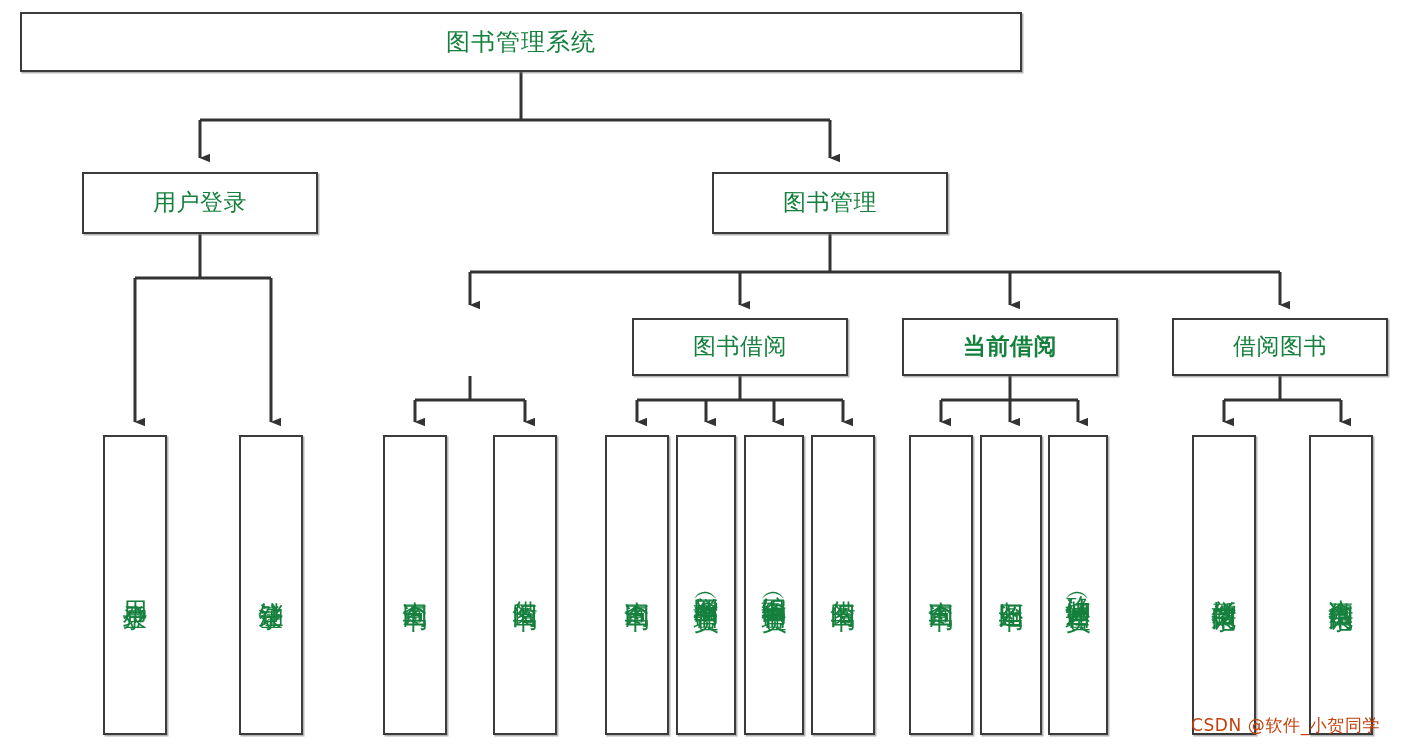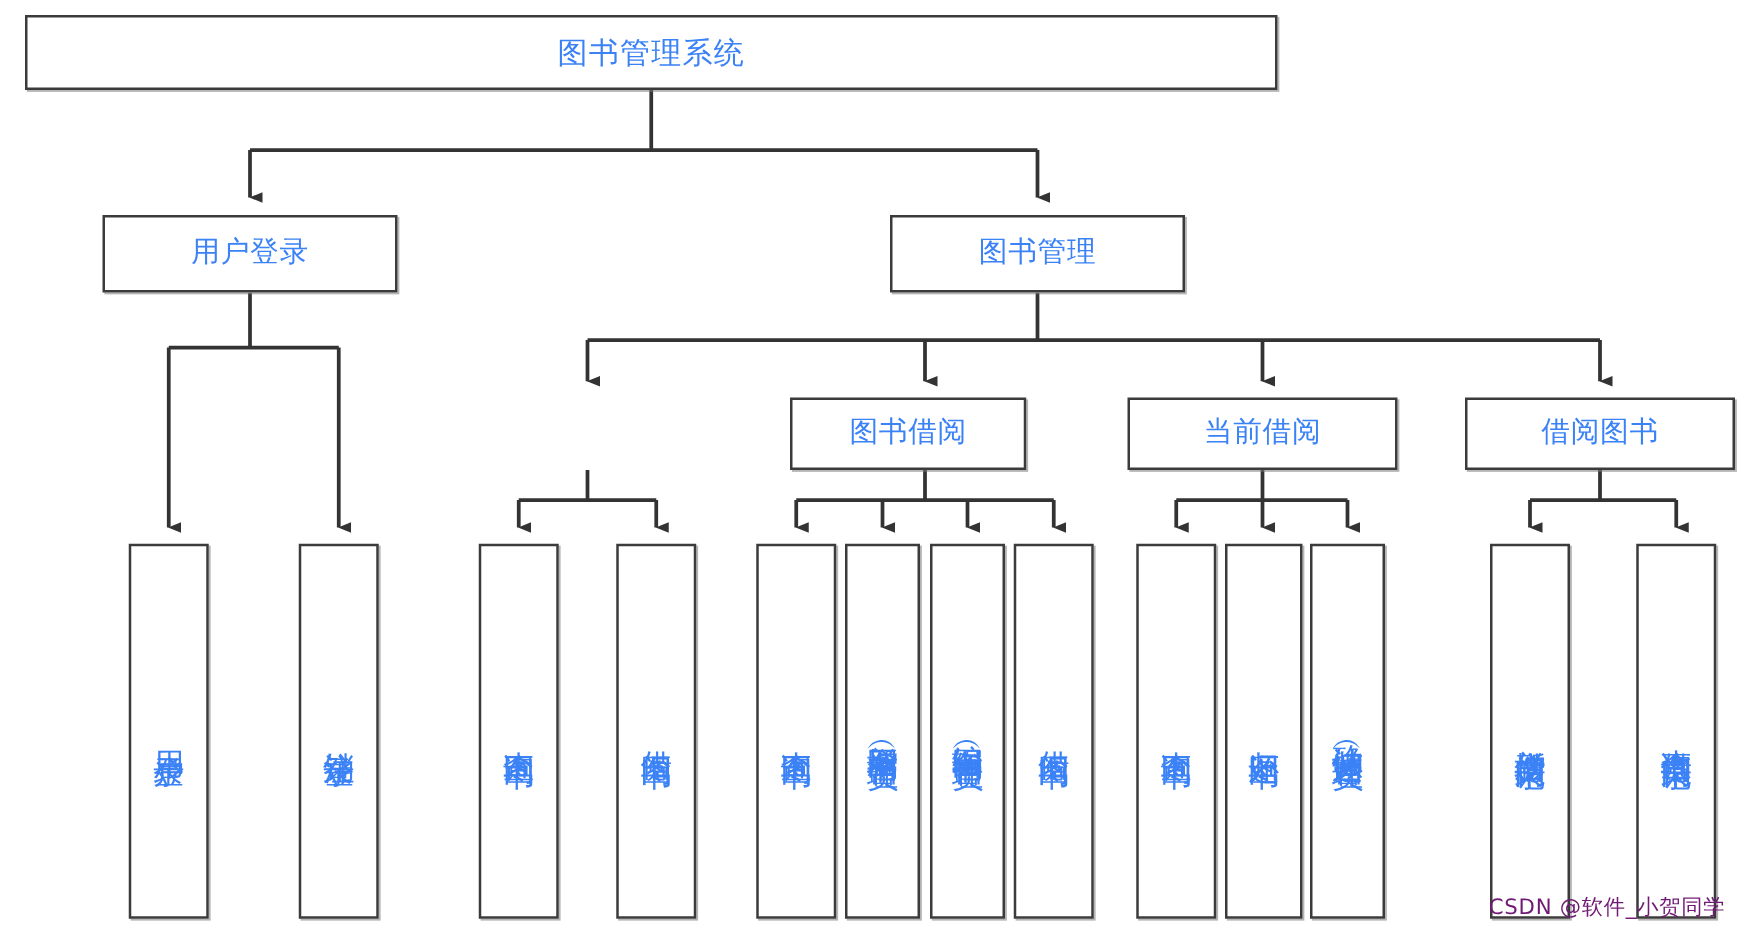--- a/index.html
+++ b/index.html
@@ -30,21 +30,21 @@
     box-sizing: border-box;
     background: #ffffff;
     border: 2.2px solid #3b3b3b;
     box-shadow: 1.5px 1.5px 0 0 rgba(120,120,120,0.55);
     display: flex;
     align-items: center;
     justify-content: center;
     z-index: 5;
   }
   .node .label {
-    color: #3b82f6;
+    color: #15803d;
     line-height: 1.18;
     text-align: center;
     white-space: pre-line;
   }
   .node.horizontal .label {
     font-size: 23px;
     letter-spacing: 0.5px;
   }
   .node.root .label {
     font-size: 24px;
@@ -61,21 +61,21 @@
     font-size: 25px;
     letter-spacing: 2px;
     line-height: 1.0;
     max-height: 100%;
   }
   .watermark {
     position: absolute;
     left: 1191px;
     top: 714px;
     font-size: 17px;
-    color: #701a75;
+    color: #c2410c;
     letter-spacing: 0.6px;
     z-index: 9;
     white-space: nowrap;
     font-family: "DejaVu Sans", "Liberation Sans", sans-serif;
   }
 </style>
 </head>
 <body>
 
 <div id="diagram-root">
@@ -139,25 +139,25 @@
 
   <div class="node horizontal" style="left:82px; top:172px; width:236px; height:62px;">
     <span class="label">用户登录</span>
   </div>
 
   <div class="node horizontal" style="left:712px; top:172px; width:236px; height:62px;">
     <span class="label">图书管理</span>
   </div>
 
 
-  <div class="node horizontal" style="left:632px; top:318px; width:189px; height:58px;">
+  <div class="node horizontal" style="left:632px; top:318px; width:216px; height:58px;">
     <span class="label">图书借阅</span>
   </div>
 
-  <div class="node horizontal" style="left:902px; top:318px; width:216px; height:58px;">
+  <div class="node horizontal" style="left:902px; top:318px; width:216px; height:58px;font-weight:bold;">
     <span class="label">当前借阅</span>
   </div>
 
   <div class="node horizontal" style="left:1172px; top:318px; width:216px; height:58px;">
     <span class="label">借阅图书</span>
   </div>
 
   <div class="node vertical" style="left:103px; top:435px; width:64px; height:300px;">
     <span class="label">用户登录</span>
   </div>

